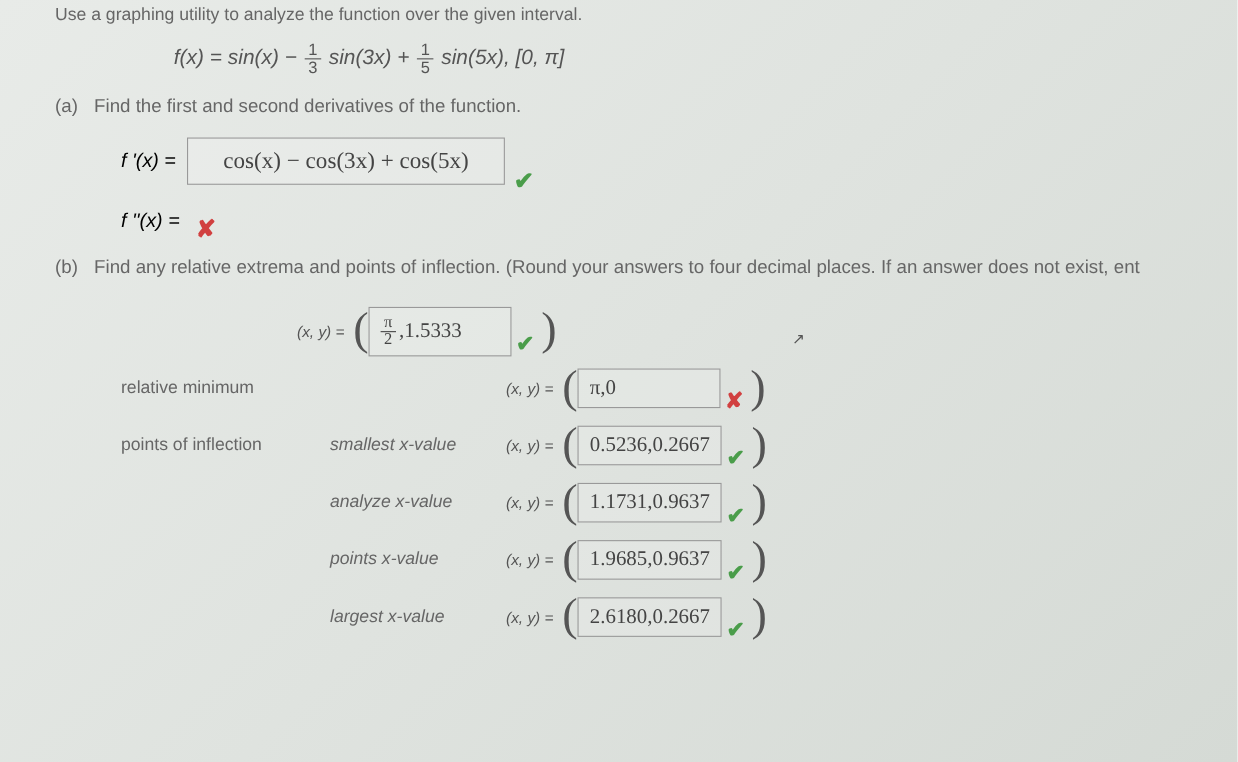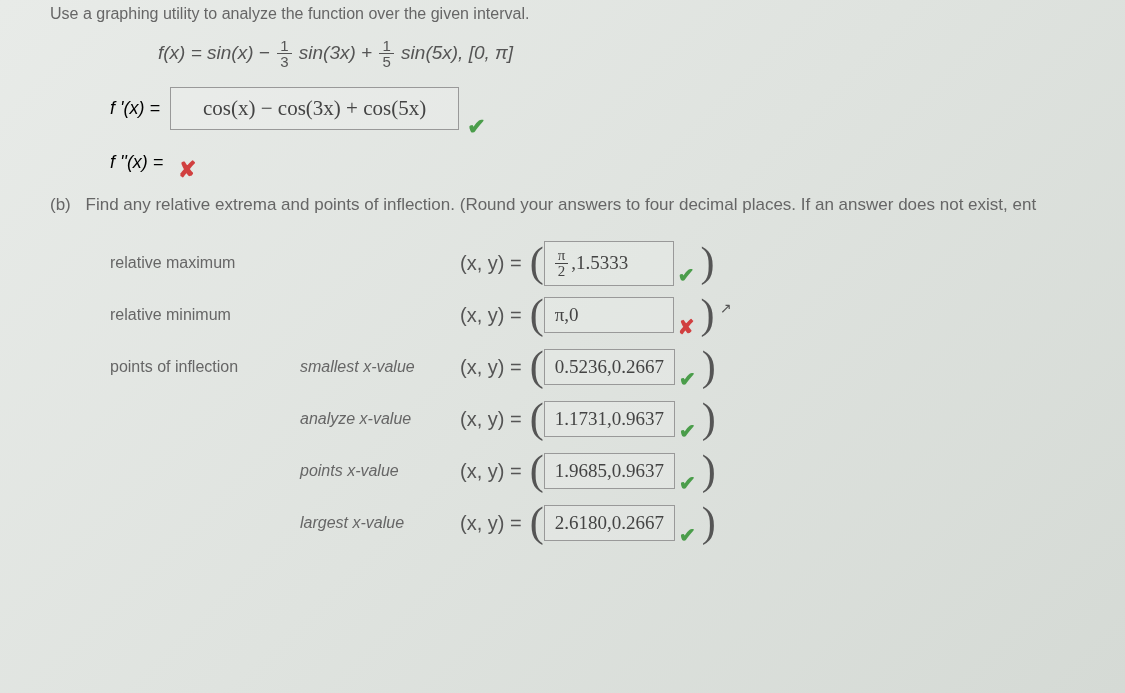--- a/index.html
+++ b/index.html
@@ -95,22 +95,23 @@
   width: 190px;
   font-size: 16px;
   color: #666;
 }
 .col-sub {
   width: 160px;
   font-size: 16px;
   color: #666;
 }
 .col-xy {
-  font-size: 20px;
-  color: #555;
+  font-size: 14px;
+  color: #555;
+  font-style: italic;
   margin-right: 8px;
 }
 .paren {
   font-family: "Times New Roman", serif;
   font-size: 42px;
   color: #555;
   font-weight: 300;
   line-height: 0.8;
 }
 .small-box {
@@ -158,20 +159,24 @@
   <div class="header-text">Use a graphing utility to analyze the function over the given interval.</div>
 
   <div class="formula-line">
     <span>f(x) = sin(x) − </span>
     <span class="frac"><span class="n">1</span><span class="d">3</span></span>
     <span> sin(3x) + </span>
     <span class="frac"><span class="n">1</span><span class="d">5</span></span>
     <span> sin(5x),   [0, π]</span>
   </div>
 
+  <div class="part-label">
+    <span class="tag">(a)</span>
+    <span>Find the first and second derivatives of the function.</span>
+  </div>
 
   <div class="deriv-row">
     <div class="deriv-label">f '(x)  =</div>
     <div class="answer-box">
       <span class="math-big">cos(x)  −   cos(3x)  +  cos(5x)</span>
     </div>
     <span class="feedback-icon check">✔</span>
   </div>
 
   <div class="deriv-row">
@@ -180,21 +185,20 @@
   </div>
 
   <div class="part-b-text" style="margin-top:20px;">
     <span class="tag" style="margin-right:10px;">(b)</span>
     <span>Find any relative extrema and points of inflection. (Round your answers to four decimal places. If an answer does not exist, ent</span>
   </div>
 
   <div class="answer-grid">
 
     <div class="grid-row">
-      <div class="col-desc">relative maximum</div>
       <div class="col-sub"></div>
       <div class="col-xy">(x, y)  =</div>
       <span class="paren">(</span>
       <div class="small-box">
         <span class="inline-frac">
             <span class="n">π</span>
             <span class="d">2</span>
           </span>
         <span>,1.5333</span>
       </div>

